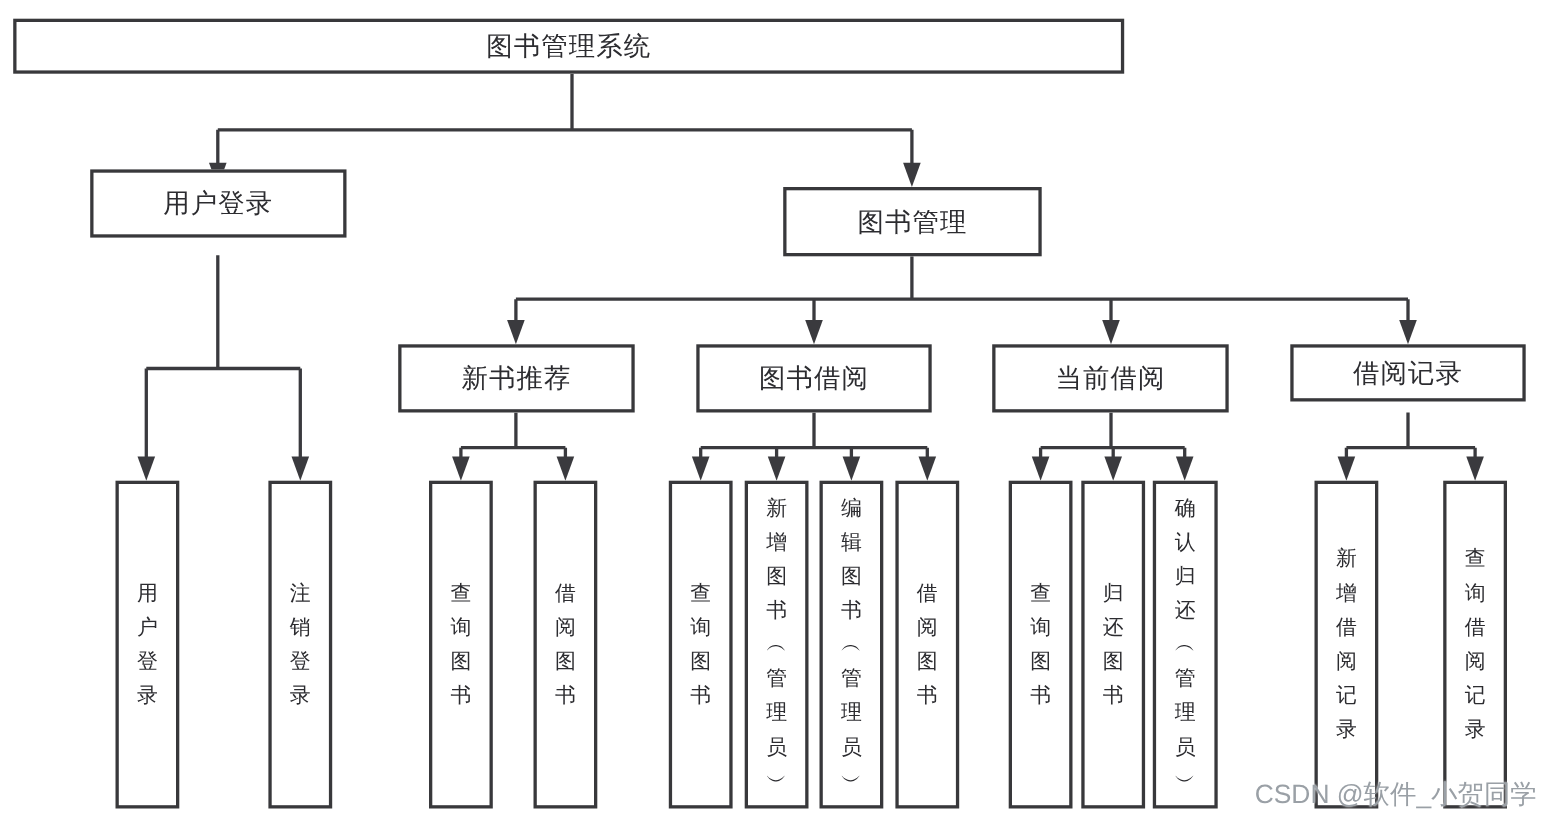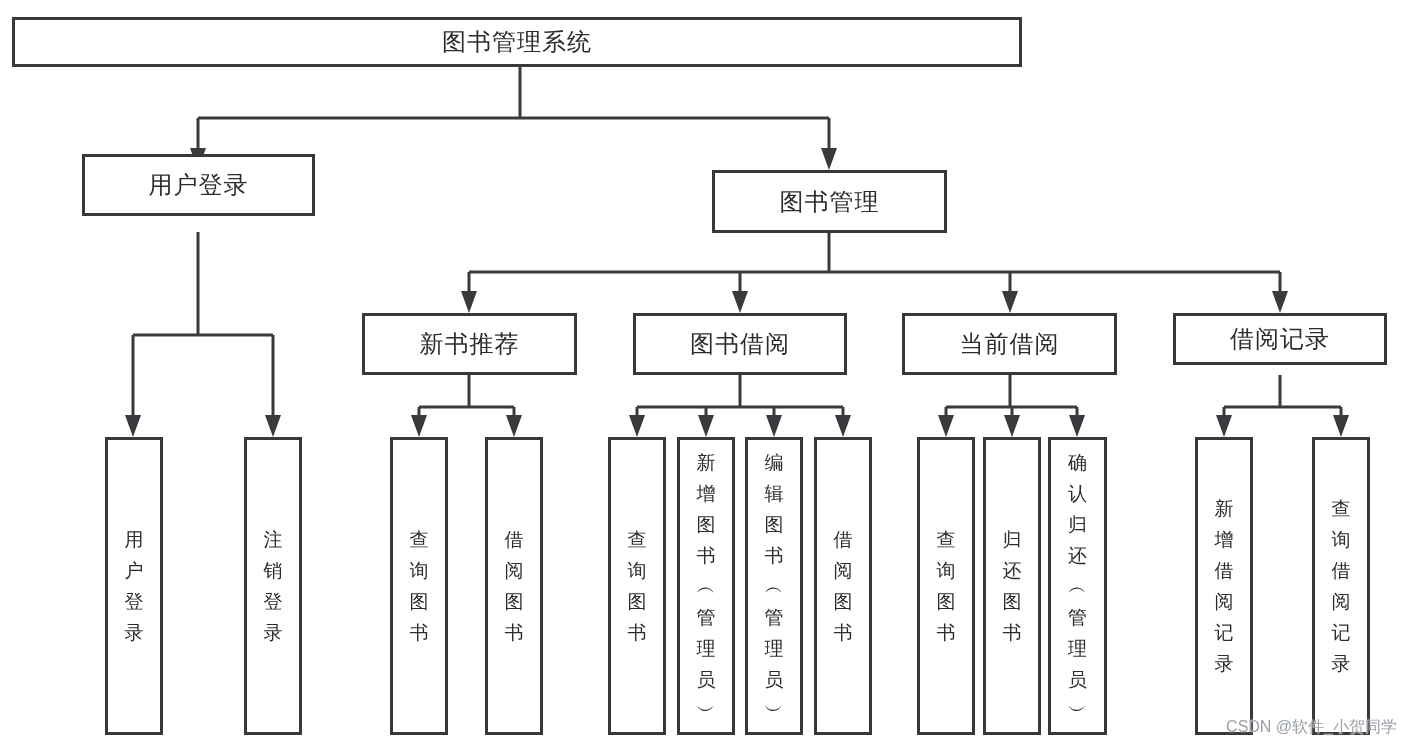--- a/index.html
+++ b/index.html
@@ -38,21 +38,21 @@
     color:#2c2c30;
     font-size:19px;
     line-height:31px;
     text-align:center;
     white-space:pre-line;
   }
   #watermark{
     position:absolute;
     right:8px;bottom:9px;
     z-index:2;
-    font-size:16px;
+    font-size:24px;
     color:#9aa0a6;
     text-shadow:0 0 2px #ffffff;
     white-space:nowrap;
   }
 </style>
 </head>
 <body>
 
 <div id="canvas">
 

